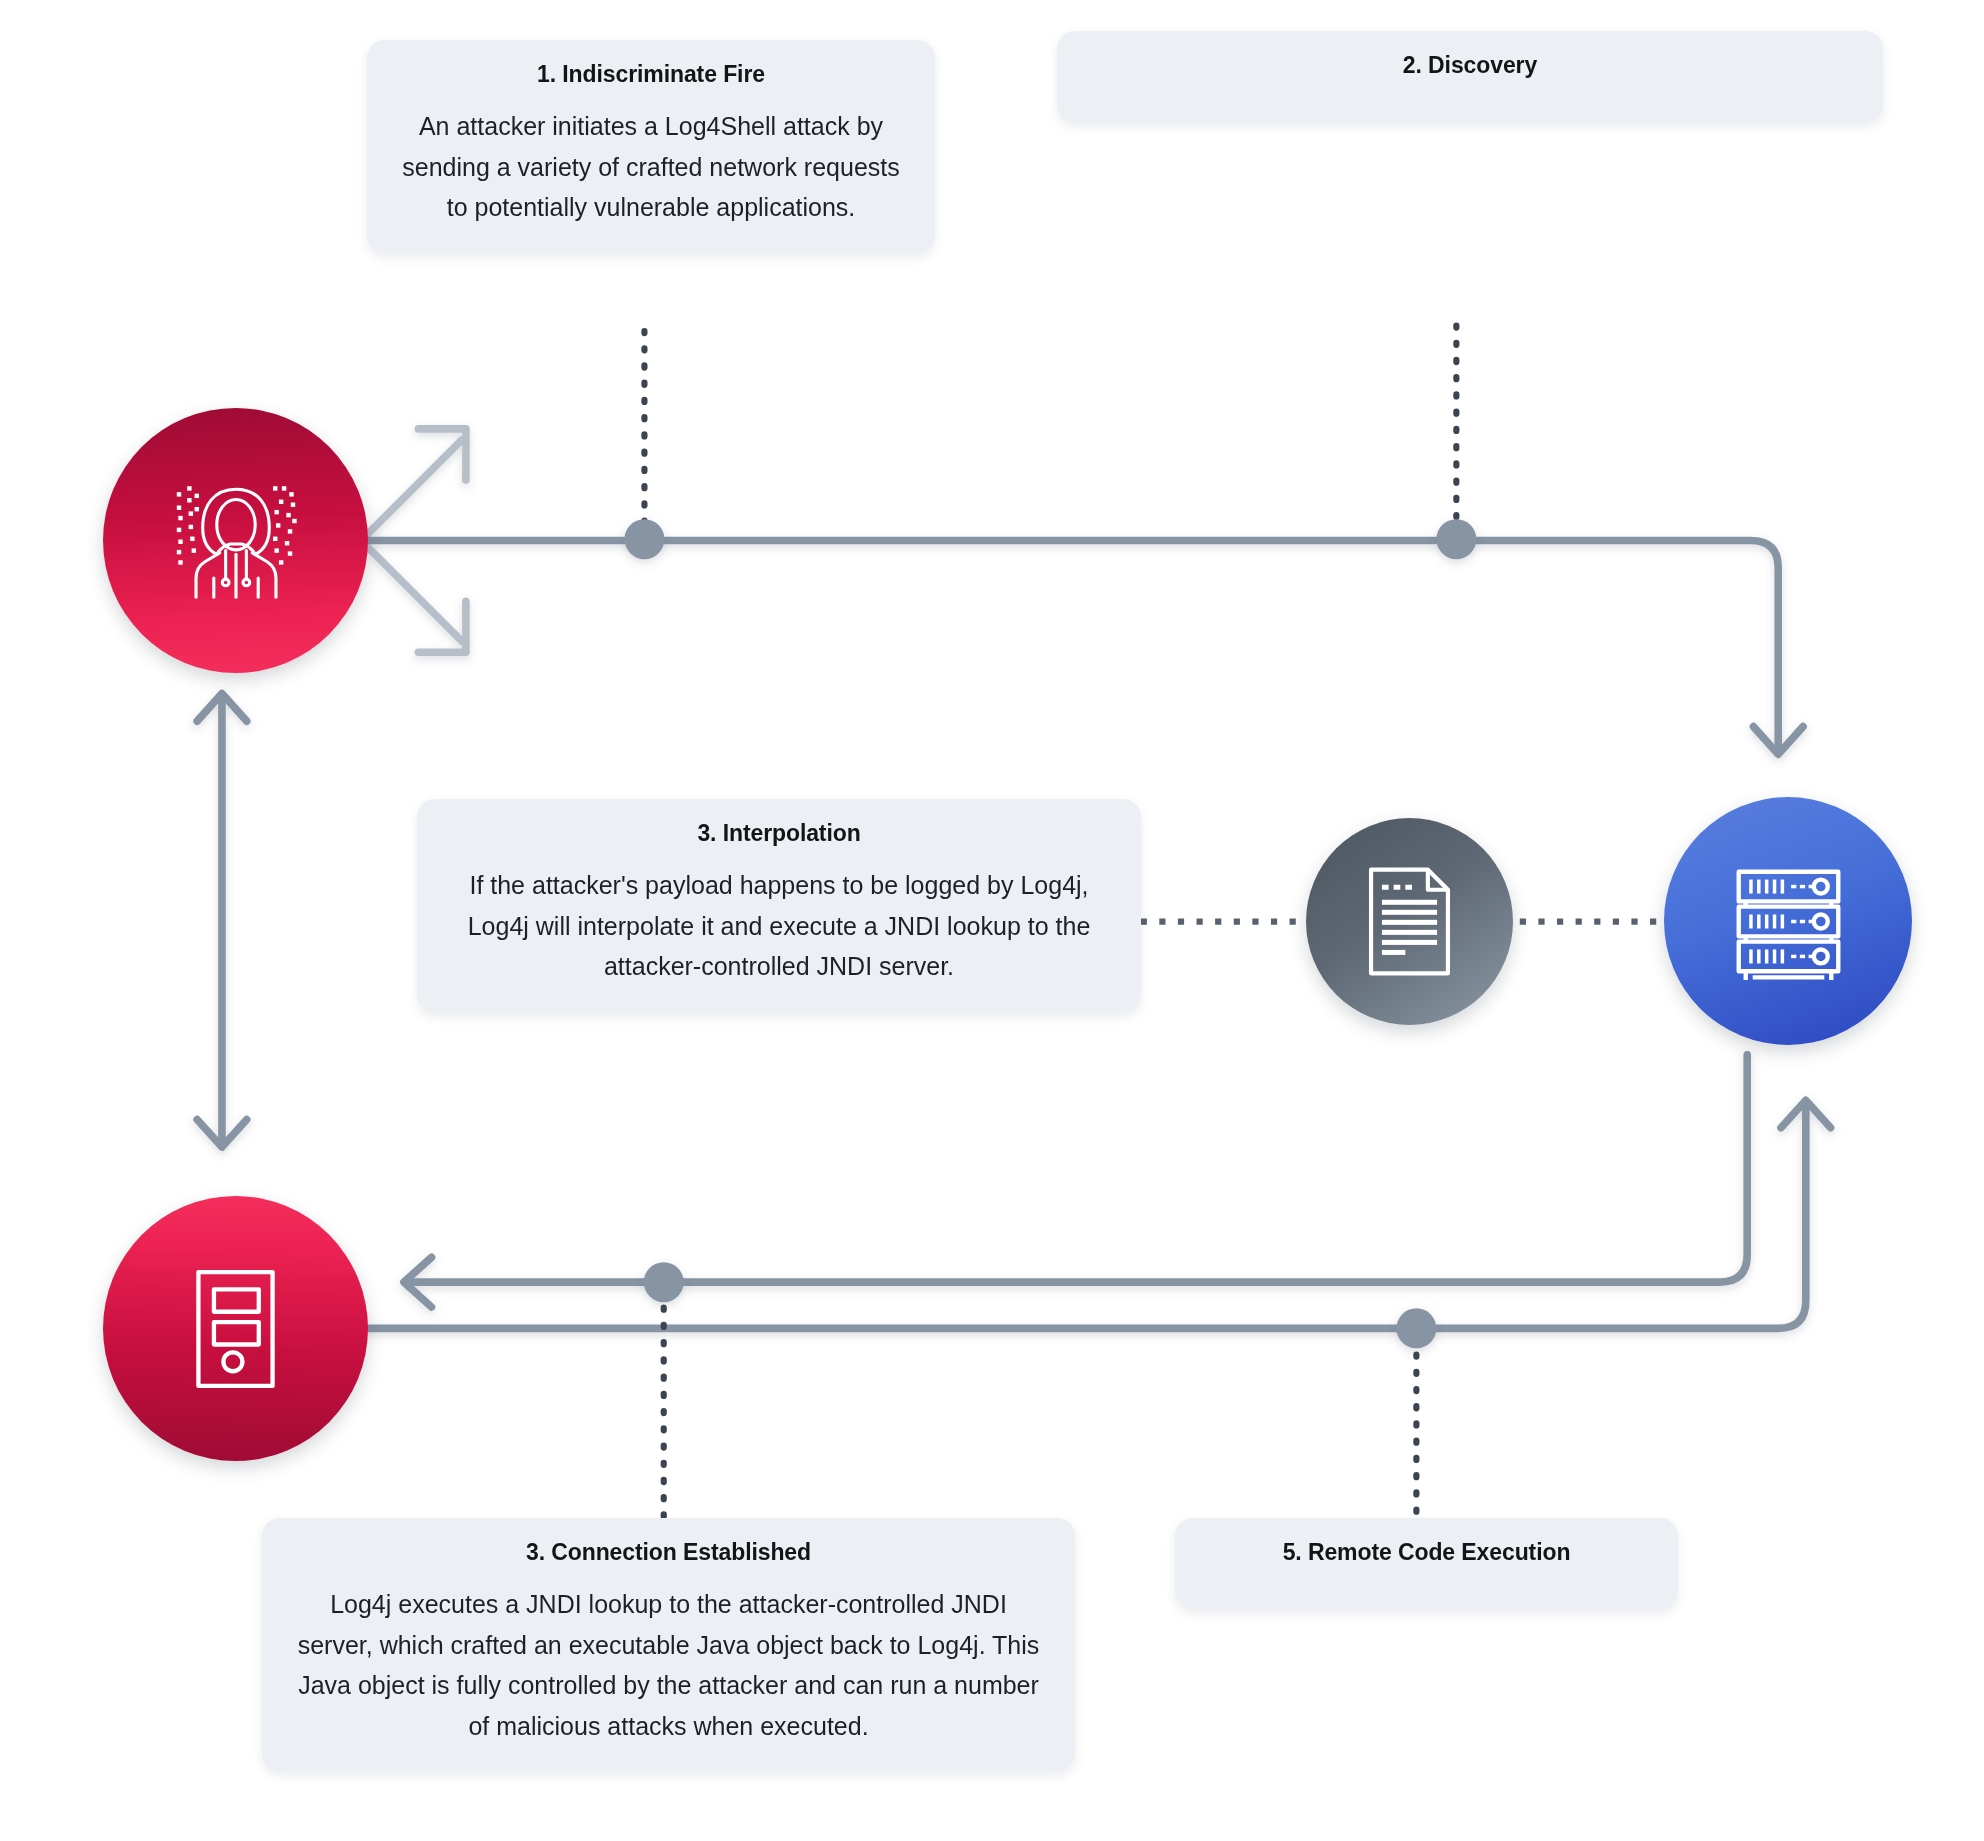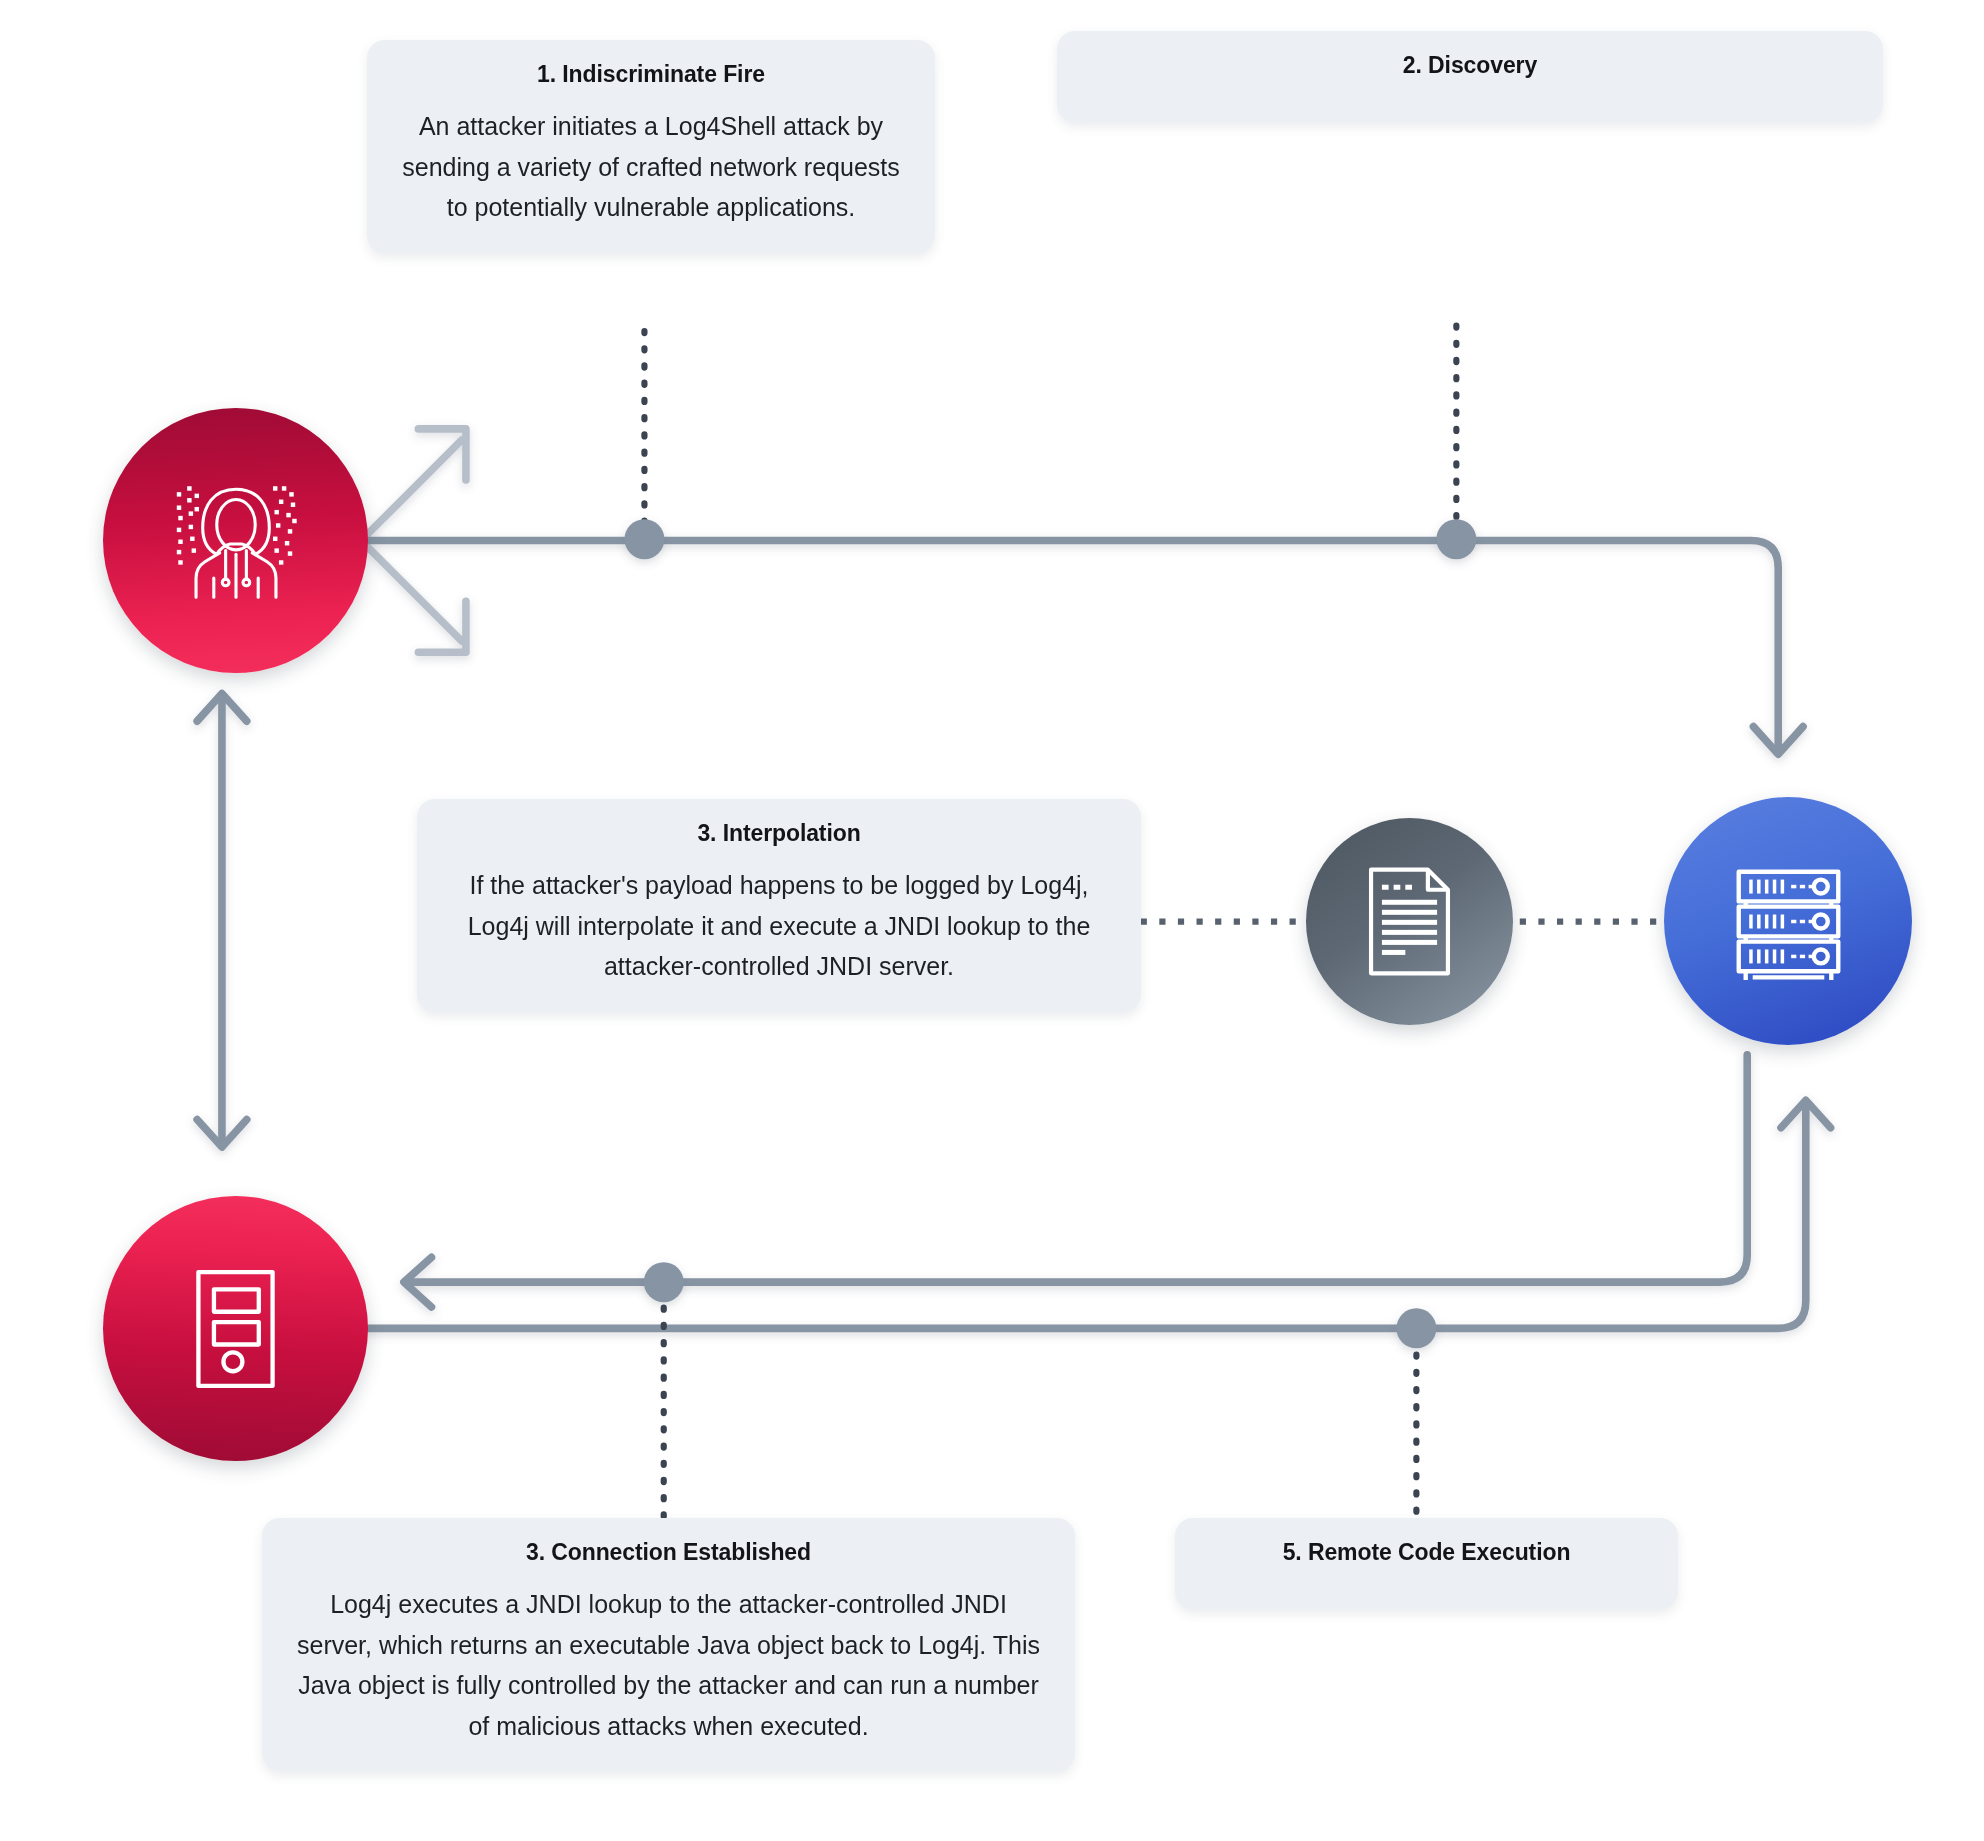--- a/index.html
+++ b/index.html
@@ -138,21 +138,21 @@
     <div class="step-body"></div>
   </div>
 
   <div class="step-box" style="left:417px; top:799px; width:724px;">
     <div class="step-title">3. Interpolation</div>
     <div class="step-body">If the attacker's payload happens to be logged by Log4j, Log4j will interpolate it and execute a JNDI lookup to the attacker-controlled JNDI server.</div>
   </div>
 
   <div class="step-box" style="left:262px; top:1518px; width:813px;">
     <div class="step-title">3. Connection Established</div>
-    <div class="step-body">Log4j executes a JNDI lookup to the attacker-controlled JNDI server, which returns an executable Java object back to Log4j. This Java object is fully controlled by the attacker and can run a number of malicious attacks when executed.</div>
+    <div class="step-body">Log4j executes a JNDI lookup to the attacker-controlled JNDI server, which crafted an executable Java object back to Log4j. This Java object is fully controlled by the attacker and can run a number of malicious attacks when executed.</div>
   </div>
 
   <div class="step-box" style="left:1175px; top:1518px; width:503px;">
     <div class="step-title">5. Remote Code Execution</div>
   </div>
 
   <div class="node-circle node-attacker" style="left:103px; top:408px; width:265px; height:265px;">
     <svg width="148" height="148" viewBox="0 0 200 200">
       <g fill="none" stroke="#ffffff" stroke-width="4.2" stroke-linecap="round" stroke-linejoin="round">
 

